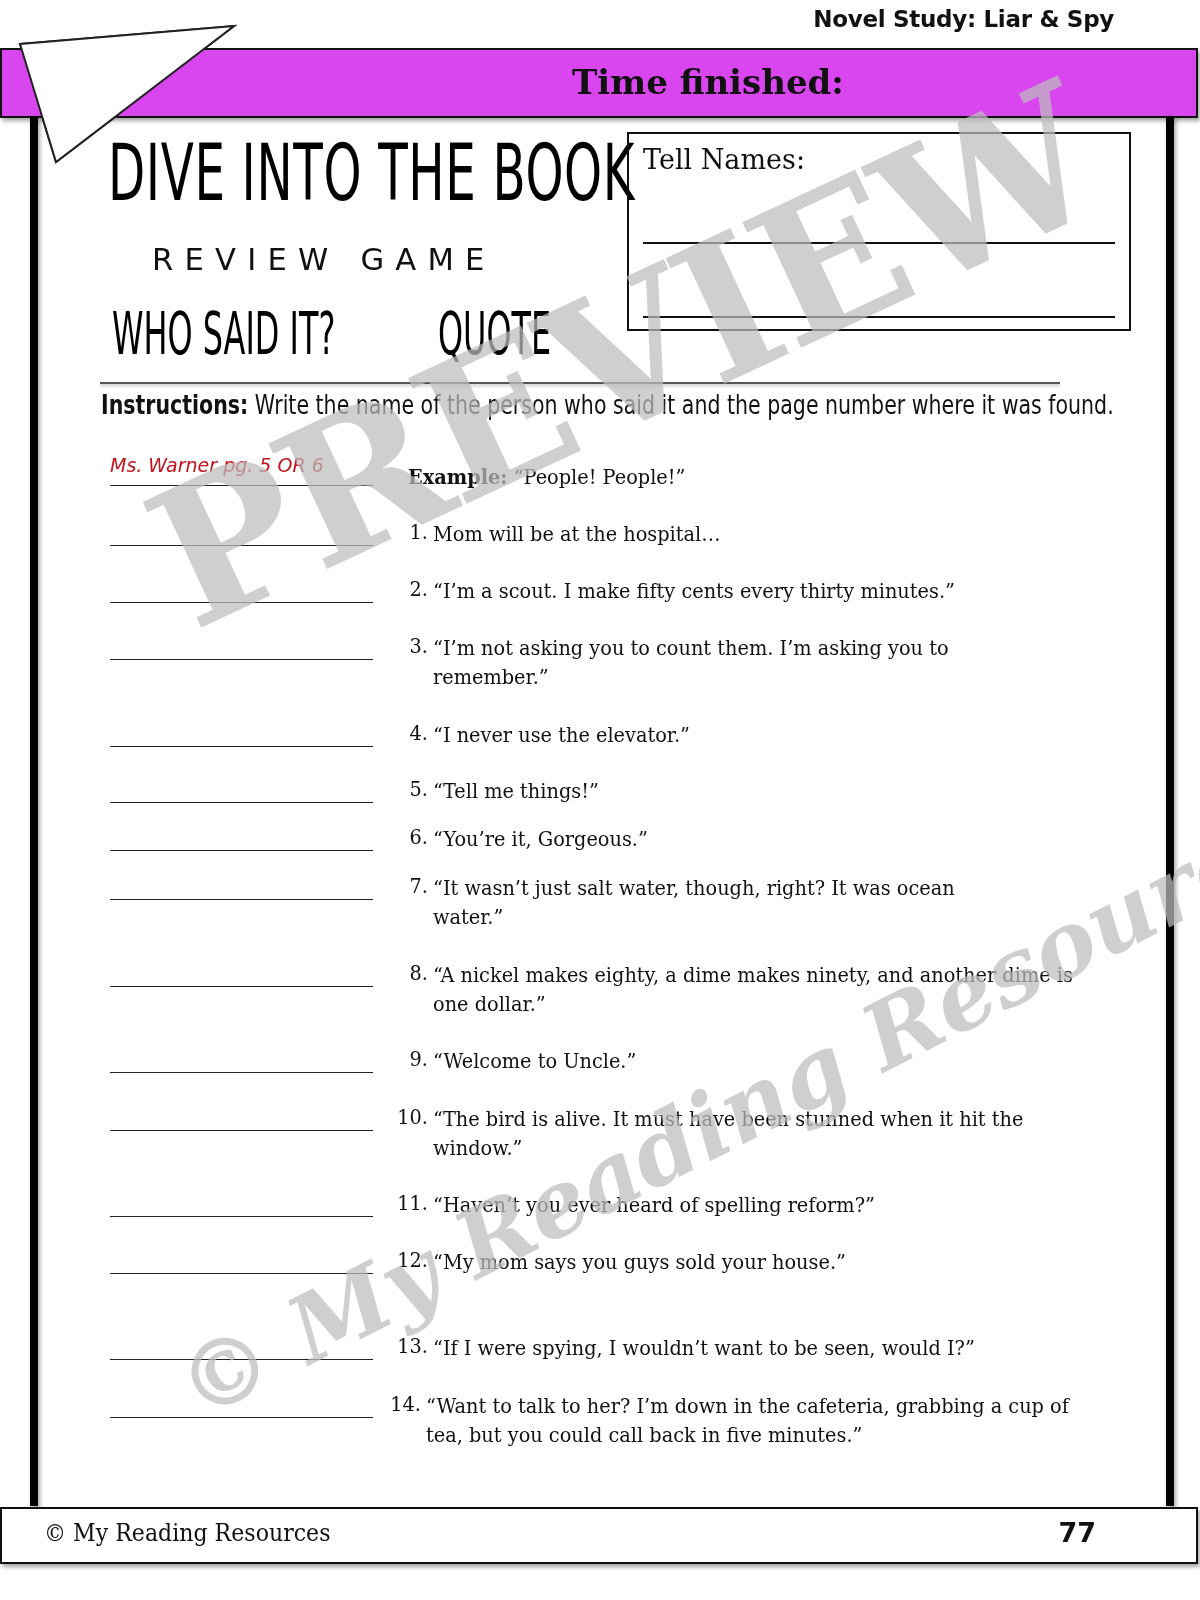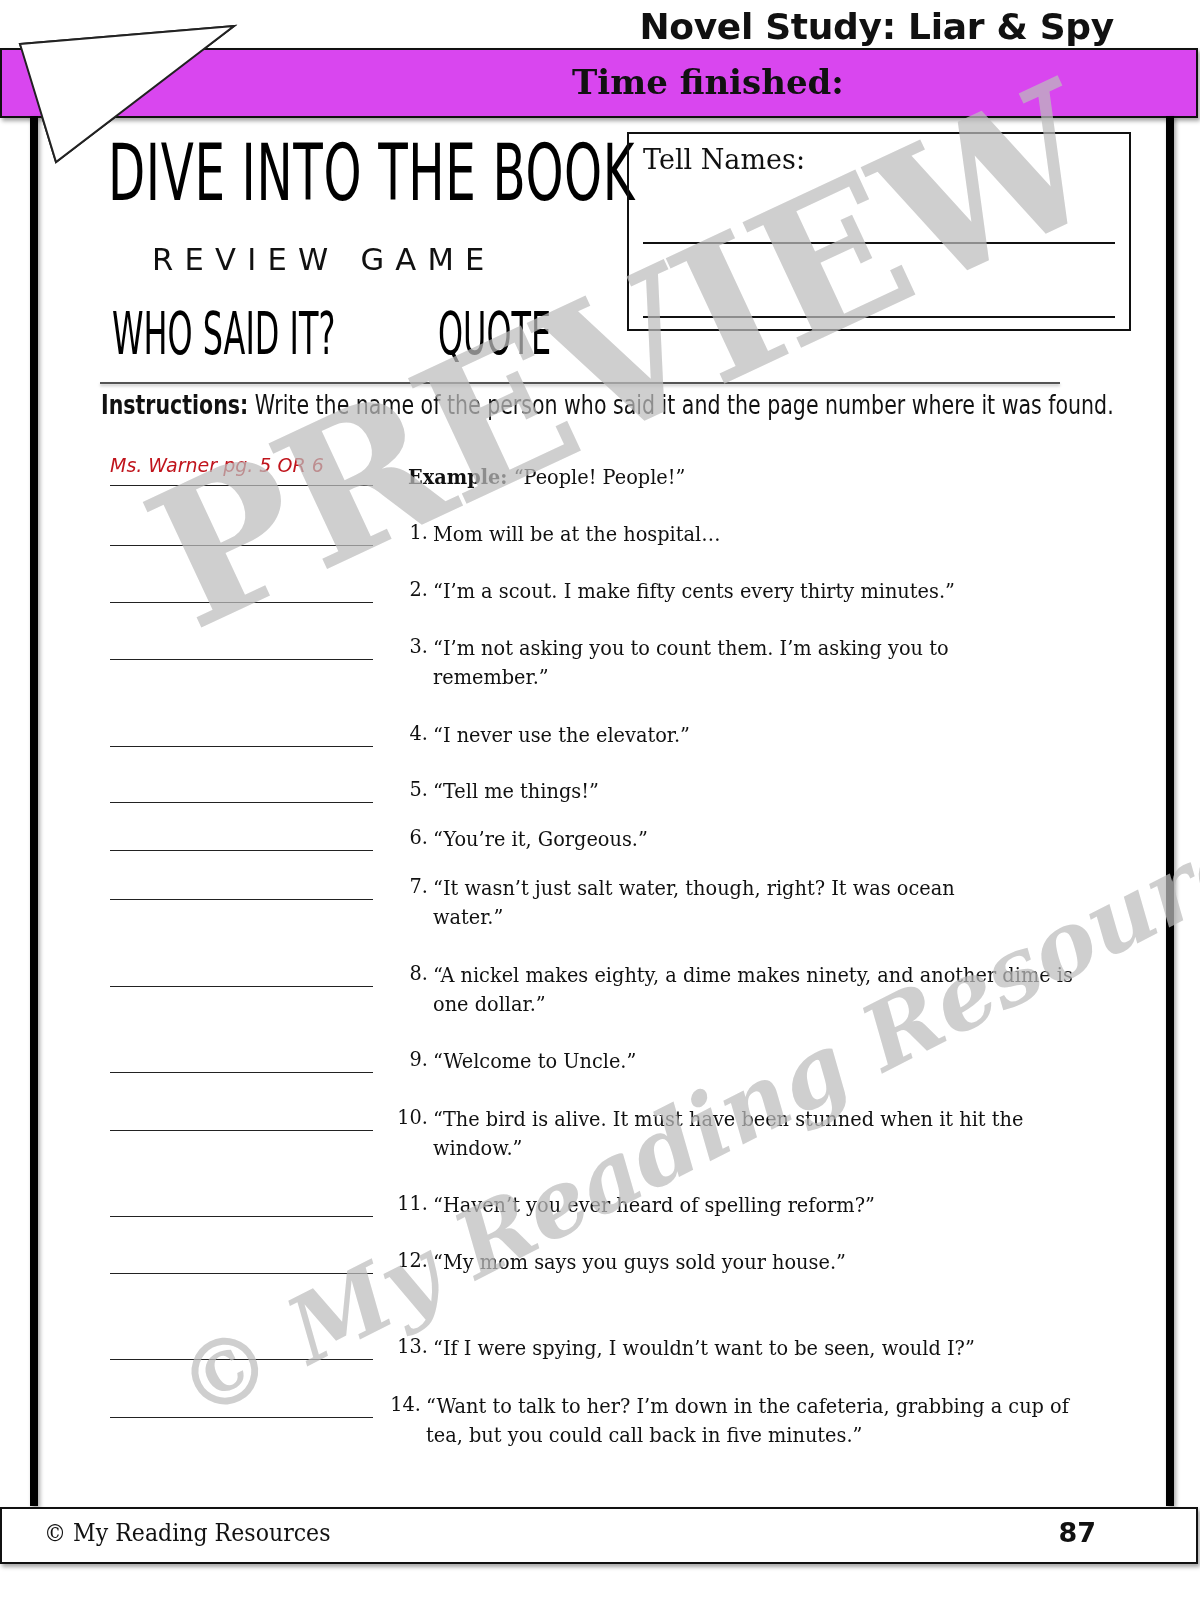--- a/index.html
+++ b/index.html
@@ -3,21 +3,21 @@
 <meta charset="utf-8">
 <style>
   html, body { margin: 0; padding: 0; }
   body {
     width: 1200px; height: 1600px; position: relative; overflow: hidden;
     background: #ffffff; color: #111;
     font-family: "DejaVu Serif", serif;
   }
   .novel-study {
     position: absolute; top: 6px; right: 86px;
-    font-family: "DejaVu Sans", sans-serif; font-weight: bold; font-size: 36px;
+    font-family: "DejaVu Sans", sans-serif; font-weight: bold; font-size: 23px;
     letter-spacing: -0.3px; color: #111;
   }
   .header-bar {
     position: absolute; left: 0; top: 48px; width: 1194px; height: 66px;
     border: 2px solid #111; background: #d946ef;
     box-shadow: 2px 3px 4px rgba(0,0,0,0.35);
   }
   .time-finished {
     position: absolute; left: 570px; top: 12px;
     font-family: "DejaVu Serif", serif; font-weight: bold; font-size: 34px;
@@ -229,14 +229,14 @@
   <div class="answer-line" style="top:25px"></div>
   <span class="q-num" style="left:381px">14.</span>
   <div class="q-text" style="left:426px; width:700px">“Want to talk to her? I’m down in the cafeteria, grabbing a cup of tea, but you could call back in five minutes.”</div>
 </div>
 
 <div class="wm wm-preview">PREVIEW</div>
 <div class="wm wm-brand">© My Reading Resources</div>
 
 <div class="footer-bar">
   <span class="footer-copy">© My Reading Resources</span>
-  <span class="footer-page">87</span>
+  <span class="footer-page">77</span>
 </div>
 
 </body></html>

